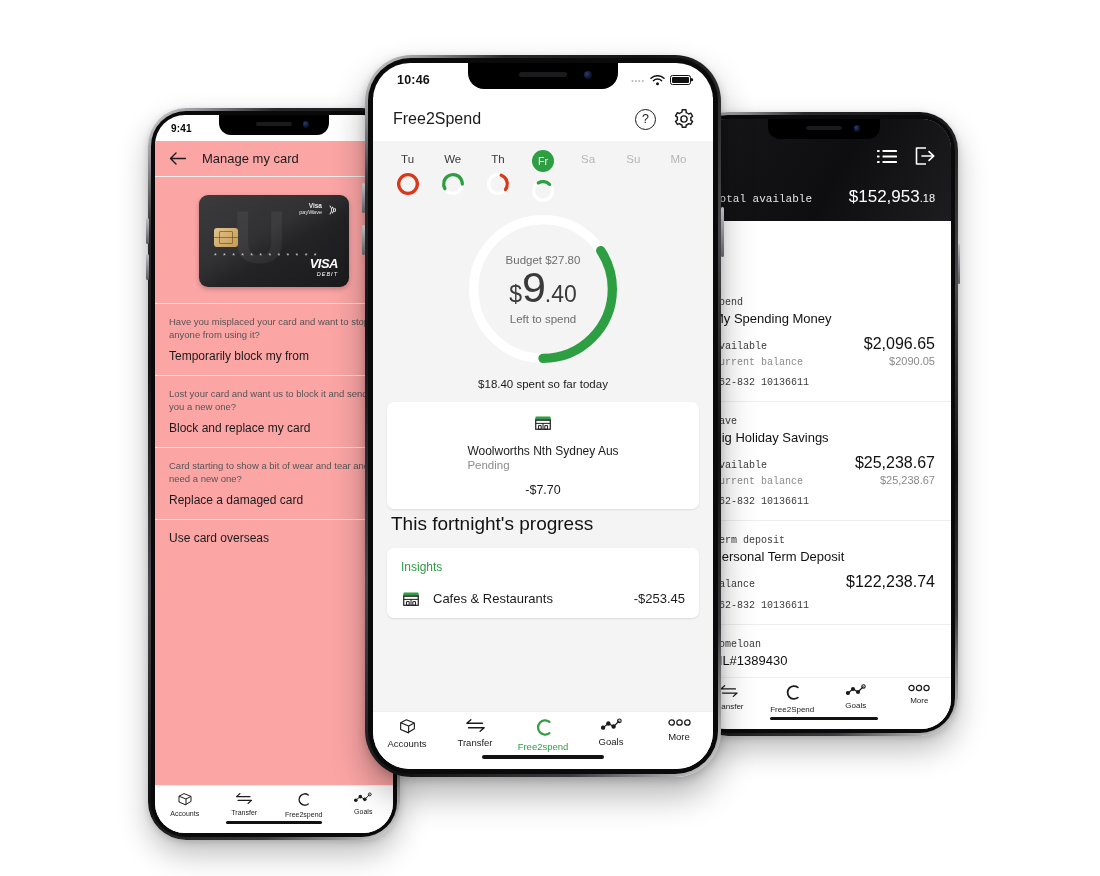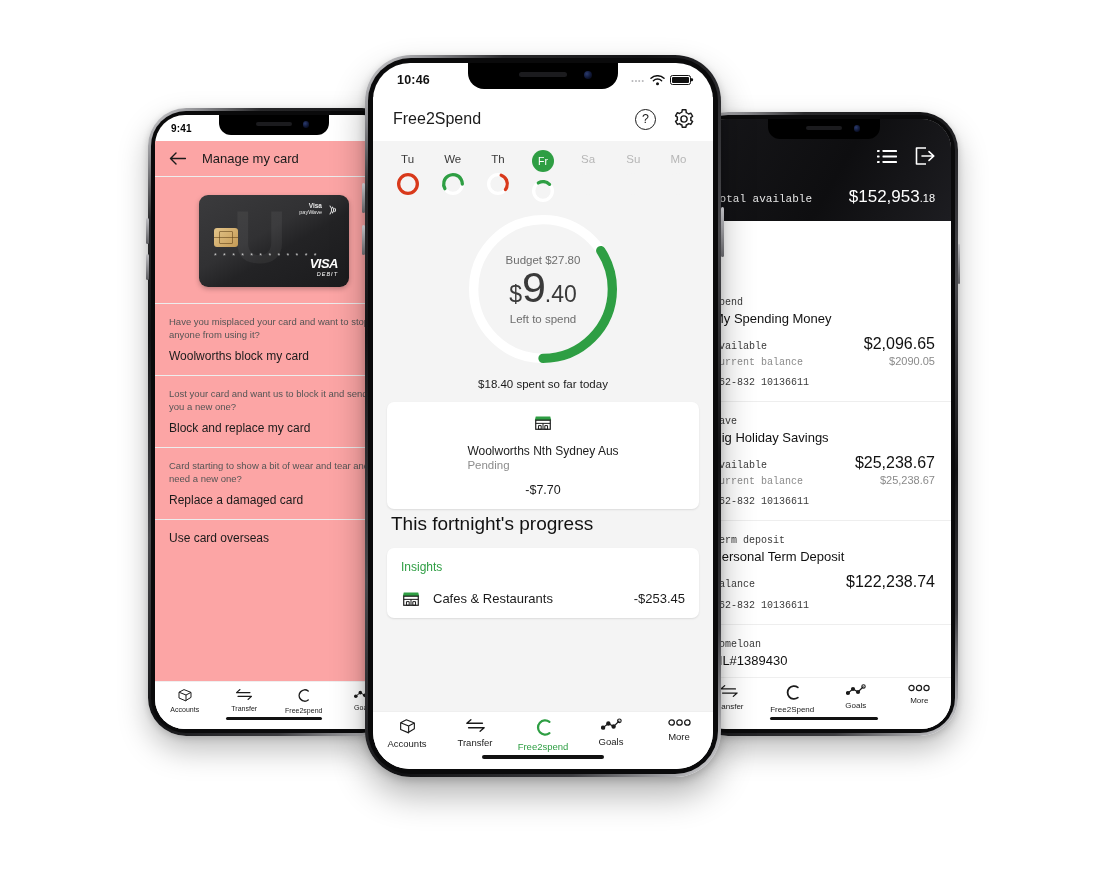--- a/index.html
+++ b/index.html
@@ -121,21 +121,21 @@
   .ins-amt { font-size:13px; color:#1b1b1b; }
 
   .tabbar { position:absolute; bottom:0; left:0; right:0; height:58px; background:#fff;
       display:flex; align-items:flex-start; padding-top:6px; border-top:1px solid #efefef; }
   .tab { flex:1; display:flex; flex-direction:column; align-items:center; gap:4px; }
   .tab-lbl { font-size:9.5px; color:#1b1b1b; }
   .tab.active .tab-lbl { color:#2e9e43; }
   .tab svg { display:block; }
 
   
-  #phone-left { left:148px; top:88px; width:252px; height:628px; z-index:10; }
+  #phone-left { left:148px; top:88px; width:252px; height:732px; z-index:10; }
   #phone-left .frame { border-radius:38px; box-shadow:0 14px 30px rgba(0,0,0,.26),0 2px 7px rgba(0,0,0,.16); }
   #phone-left .frame-inner { border-radius:35px; }
   #phone-left .screen { inset:7px; border-radius:30px; }
   #phone-left .notch { width:110px; height:20px; border-bottom-left-radius:12px; border-bottom-right-radius:12px; }
   #phone-left .notch .speaker { top:7px; width:36px; height:4px; }
   #phone-left .notch .cam { right:20px; top:6px; width:6.5px; height:6.5px; }
   #phone-left .statusbar { height:26px; padding:0 16px; font-size:10px; }
   #phone-left .home-bar { bottom:9px; width:96px; height:3.5px; }
 
   .l-appbar { height:36px; display:flex; align-items:center; gap:16px; padding:0 14px;
@@ -243,21 +243,21 @@
             </svg>
             <span class="bc-visa">
               <span class="v">VISA</span>
               <span class="d" style="display:block">DEBIT</span>
             </span>
           </div>
         </div>
 
         <div class="l-item">
           <div class="l-q">Have you misplaced your card and want to stop anyone from using it?</div>
-          <div class="l-a">Woolworths block my card</div>
+          <div class="l-a">Temporarily block my from</div>
         </div>
         <div class="l-item">
           <div class="l-q">Lost your card and want us to block it and send you a new one?</div>
           <div class="l-a">Block and replace my card</div>
         </div>
         <div class="l-item">
           <div class="l-q">Card starting to show a bit of wear and tear and need a new one?</div>
           <div class="l-a">Replace a damaged card</div>
         </div>
         <div class="l-item simple">

